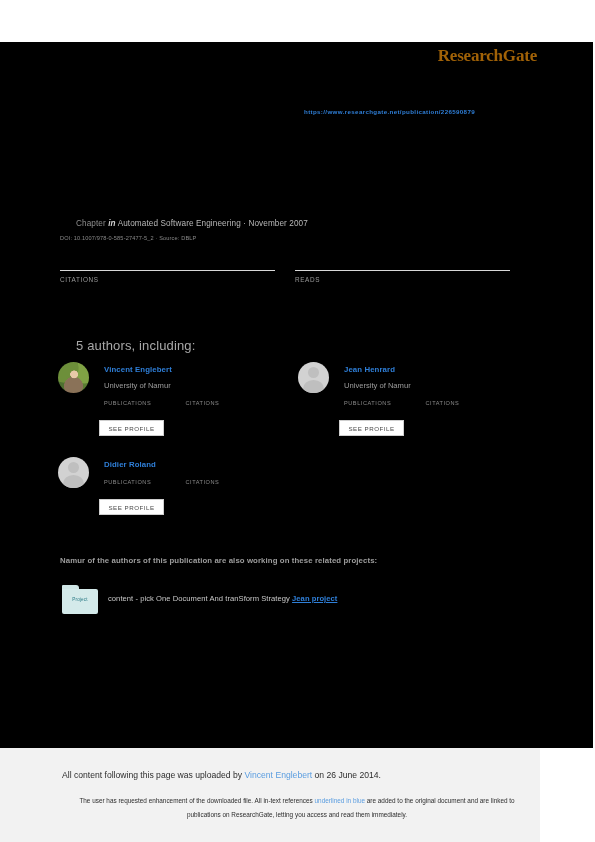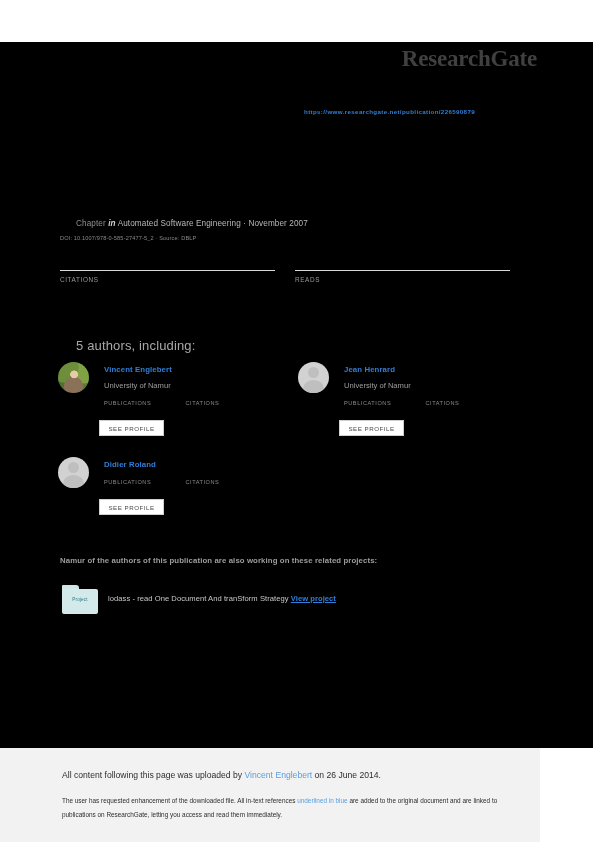--- a/index.html
+++ b/index.html
@@ -24,23 +24,23 @@
     height: 706px;
     background: #000000;
   }
   
   .rg-logo {
     position: absolute;
     right: 58px;
     top: 46px;
     font-family: "Liberation Serif", serif;
     font-weight: bold;
-    font-size: 23px;
+    font-size: 17px;
     letter-spacing: -0.2px;
-    color: #404040;
+    color: #a16207;
     white-space: nowrap;
   }
   
   .pub-url {
     position: absolute;
     left: 304px;
     top: 108px;
     font-size: 6.2px;
     letter-spacing: 0.35px;
     color: #2f7fd8;
@@ -262,20 +262,21 @@
     text-decoration: underline;
   }
   
   .footer {
     position: absolute;
     left: 0;
     top: 748px;
     width: 540px;
     height: 94px;
     background: #f2f2f2;
+    text-align: center;
   }
   .footer .upload-line {
     position: absolute;
     left: 62px;
     top: 22px;
     font-size: 8.6px;
     color: #2d2d2d;
     white-space: nowrap;
   }
   .footer .upload-line .who {
@@ -372,22 +373,22 @@
 
   <div class="projects-head">Namur of the authors of this publication are also working on these related projects:</div>
 
   <div class="project-row">
     <div class="folder">
       <div class="tab"></div>
       <div class="body"></div>
       <div class="cap">Project</div>
     </div>
     <div class="project-text">
-      <span>lodass - read One Document And tranSform Strategy</span>
-      <span class="view">View project</span>
+      <span>content - pick One Document And tranSform Strategy</span>
+      <span class="view">Jean project</span>
     </div>
   </div>
 
   <div class="footer">
     <div class="upload-line">
       <span>All content following this page was uploaded by </span><span class="who">Vincent Englebert</span><span> on 26 June 2014.</span>
     </div>
     <div class="note">
       <span>The user has requested enhancement of the downloaded file. All in-text references </span><span class="blue">underlined in blue</span><span> are added to the original document and are linked to publications on ResearchGate, letting you access and read them immediately.</span>
     </div>

